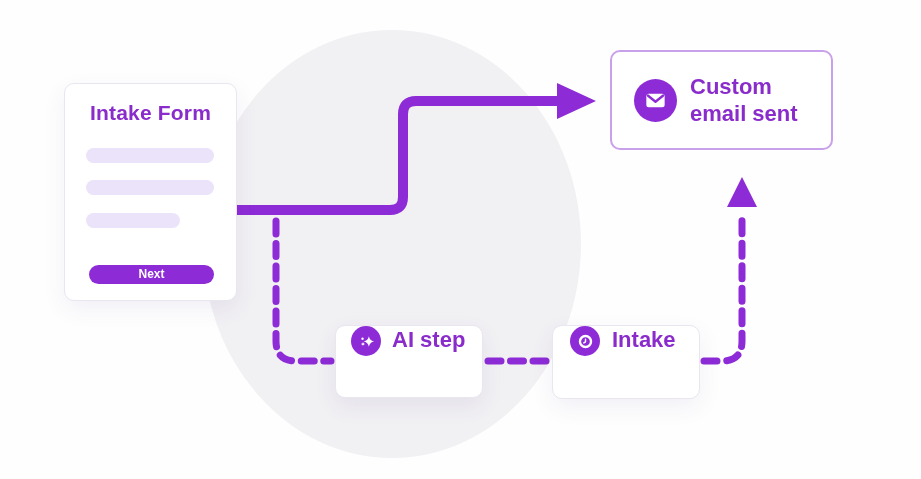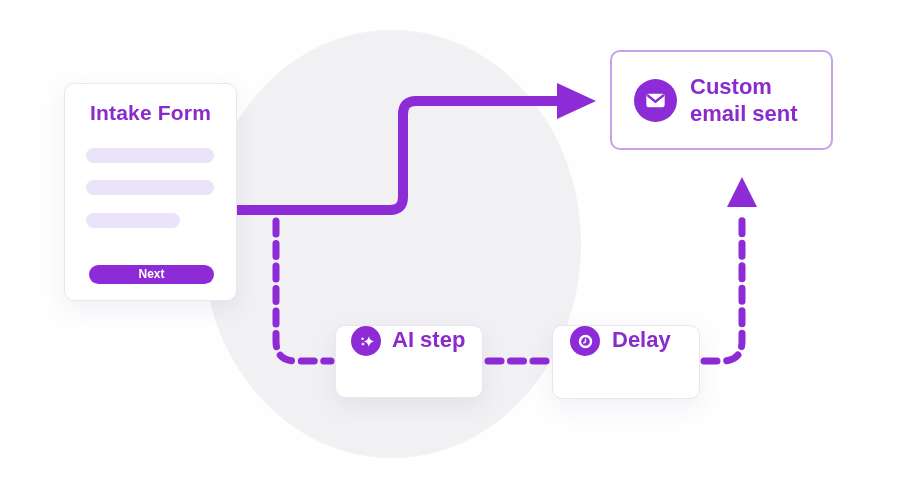--- a/index.html
+++ b/index.html
@@ -164,16 +164,16 @@
     <span class="node-label">AI step</span>
   </div>
 
   <div class="card node delay">
     <span class="icon-circle sm">
       <svg width="19" height="19" viewBox="0 0 24 24">
         <circle cx="12" cy="12" r="7" fill="none" stroke="#ffffff" stroke-width="3"></circle>
         <path d="M12 9 L12 12.4 L9.9 13.8" fill="none" stroke="#ffffff" stroke-width="1.8" stroke-linecap="round" stroke-linejoin="round"></path>
       </svg>
     </span>
-    <span class="node-label">Delay</span>
+    <span class="node-label">Intake</span>
   </div>
 
 </div>
 
 </body></html>

